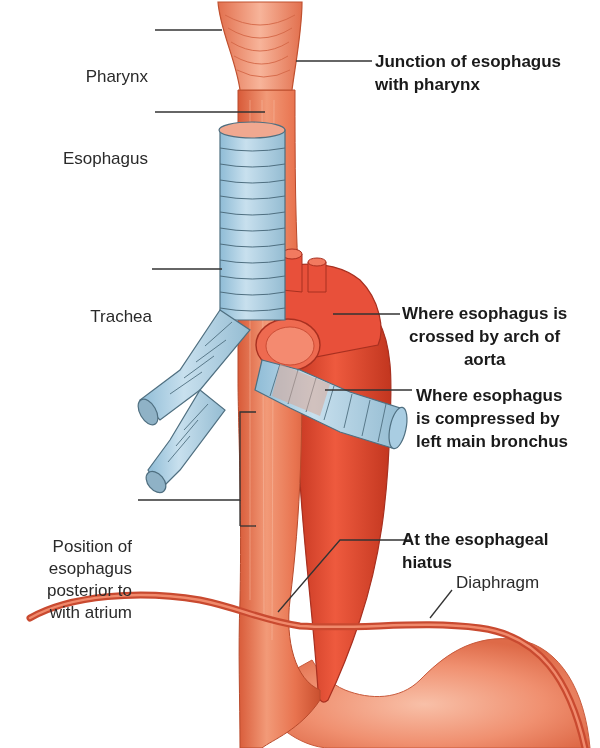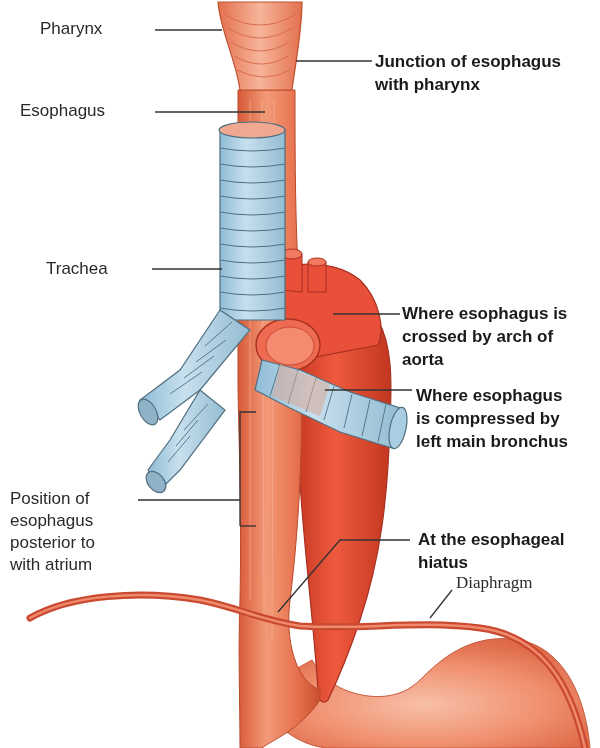--- a/index.html
+++ b/index.html
@@ -1,20 +1,20 @@
 <!DOCTYPE html>
 <html><head>
 <meta charset="utf-8">
 <style>
   html, body { margin: 0; padding: 0; background: #ffffff; }
   body { width: 600px; height: 748px; position: relative; overflow: hidden; font-family: "Liberation Sans", sans-serif; }
   #art { position: absolute; left: 0; top: 0; width: 600px; height: 748px; }
   .lbl { position: absolute; font-size: 17px; line-height: 22px; color: #2a2a2a; white-space: pre-line; }
   .lbl.bold { font-weight: bold; color: #1a1a1a; font-size: 17px; line-height: 23px; }
-  .lbl.right { text-align: left; }
+  .lbl.right { text-align: right; margin-top: 48px; }
 </style>
 </head>
 <body>
 
 <svg id="art" viewBox="0 0 600 748" xmlns="http://www.w3.org/2000/svg">
   <defs>
     <linearGradient id="esoG" x1="0" x2="1" y1="0" y2="0">
       <stop offset="0" stop-color="#d85a38"></stop>
       <stop offset="0.35" stop-color="#f29a78"></stop>
       <stop offset="0.7" stop-color="#e8734f"></stop>
@@ -147,24 +147,24 @@
   </g>
 </svg>
 
 <div class="lbl right" style="left:40px; top:18px; width:108px;">Pharynx</div>
 <div class="lbl right" style="left:20px; top:100px; width:128px;">Esophagus</div>
 <div class="lbl right" style="left:46px; top:258px; width:106px;">Trachea</div>
 <div class="lbl right" style="left:10px; top:488px; width:122px;">Position of
 esophagus
 posterior to
 with atrium</div>
-<div class="lbl" style="left:456px; top:572px;font-family:Liberation Serif, serif;">Diaphragm</div>
+<div class="lbl" style="left:456px; top:572px;">Diaphragm</div>
 
 <div class="lbl bold" style="left:375px; top:50px;">Junction of esophagus
 with pharynx</div>
-<div class="lbl bold" style="left:402px; top:302px;">Where esophagus is
+<div class="lbl bold" style="left:402px; top:302px;text-align:center;">Where esophagus is
 crossed by arch of
 aorta</div>
 <div class="lbl bold" style="left:416px; top:384px;">Where esophagus
 is compressed by
 left main bronchus</div>
-<div class="lbl bold" style="left:418px; top:528px;">At the esophageal
+<div class="lbl bold" style="left:402px; top:528px;">At the esophageal
 hiatus</div>
 
 </body></html>

